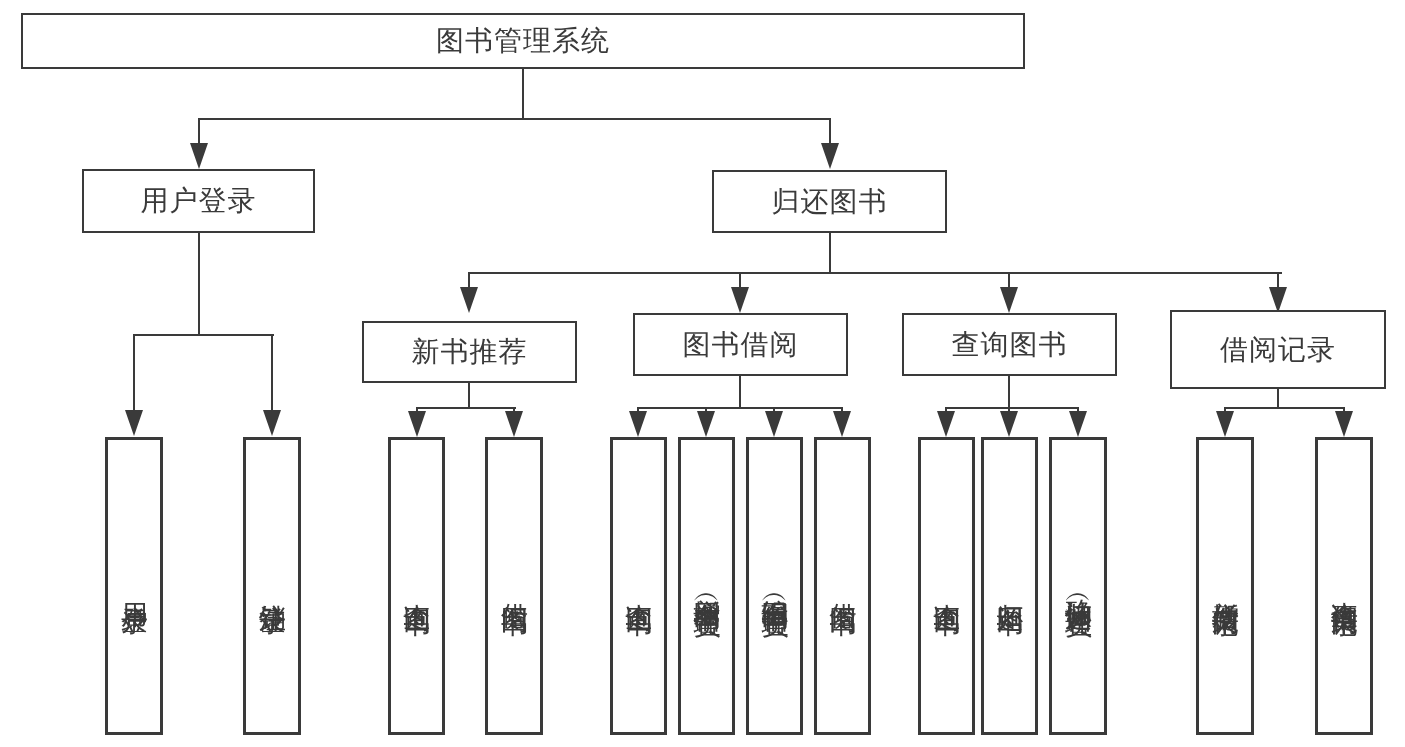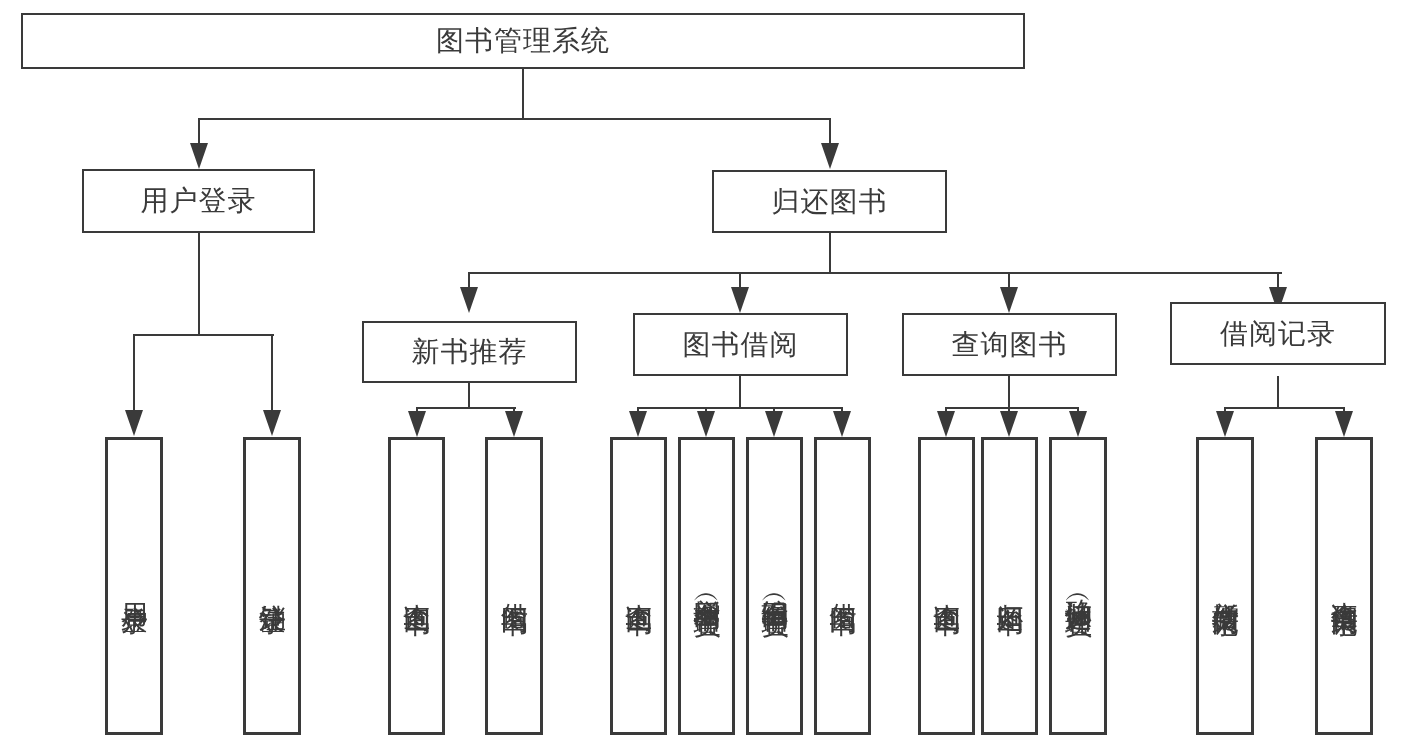--- a/index.html
+++ b/index.html
@@ -99,21 +99,21 @@
   <div class="ar" style="left:1335px;top:411px"></div>
 
   <div class="node" style="left:21px;top:13px;width:1004px;height:56px">图书管理系统</div>
 
   <div class="node" style="left:82px;top:169px;width:233px;height:64px">用户登录</div>
   <div class="node" style="left:712px;top:170px;width:235px;height:63px">归还图书</div>
 
   <div class="node" style="left:362px;top:321px;width:215px;height:62px">新书推荐</div>
   <div class="node" style="left:633px;top:313px;width:215px;height:63px">图书借阅</div>
   <div class="node" style="left:902px;top:313px;width:215px;height:63px">查询图书</div>
-  <div class="node" style="left:1170px;top:302px;width:216px;height:63px">借阅记录</div>
+  <div class="node" style="left:1170px;top:310px;width:216px;height:79px">借阅记录</div>
 
   <div class="vnode" style="left:105px;top:437px;width:58px;height:298px">
     <span>用户登录</span>
   </div>
   <div class="vnode" style="left:243px;top:437px;width:58px;height:298px">
     <span>注销登录</span>
   </div>
 
   <div class="vnode" style="left:388px;top:437px;width:57px;height:298px">
     <span>查询图书</span>

